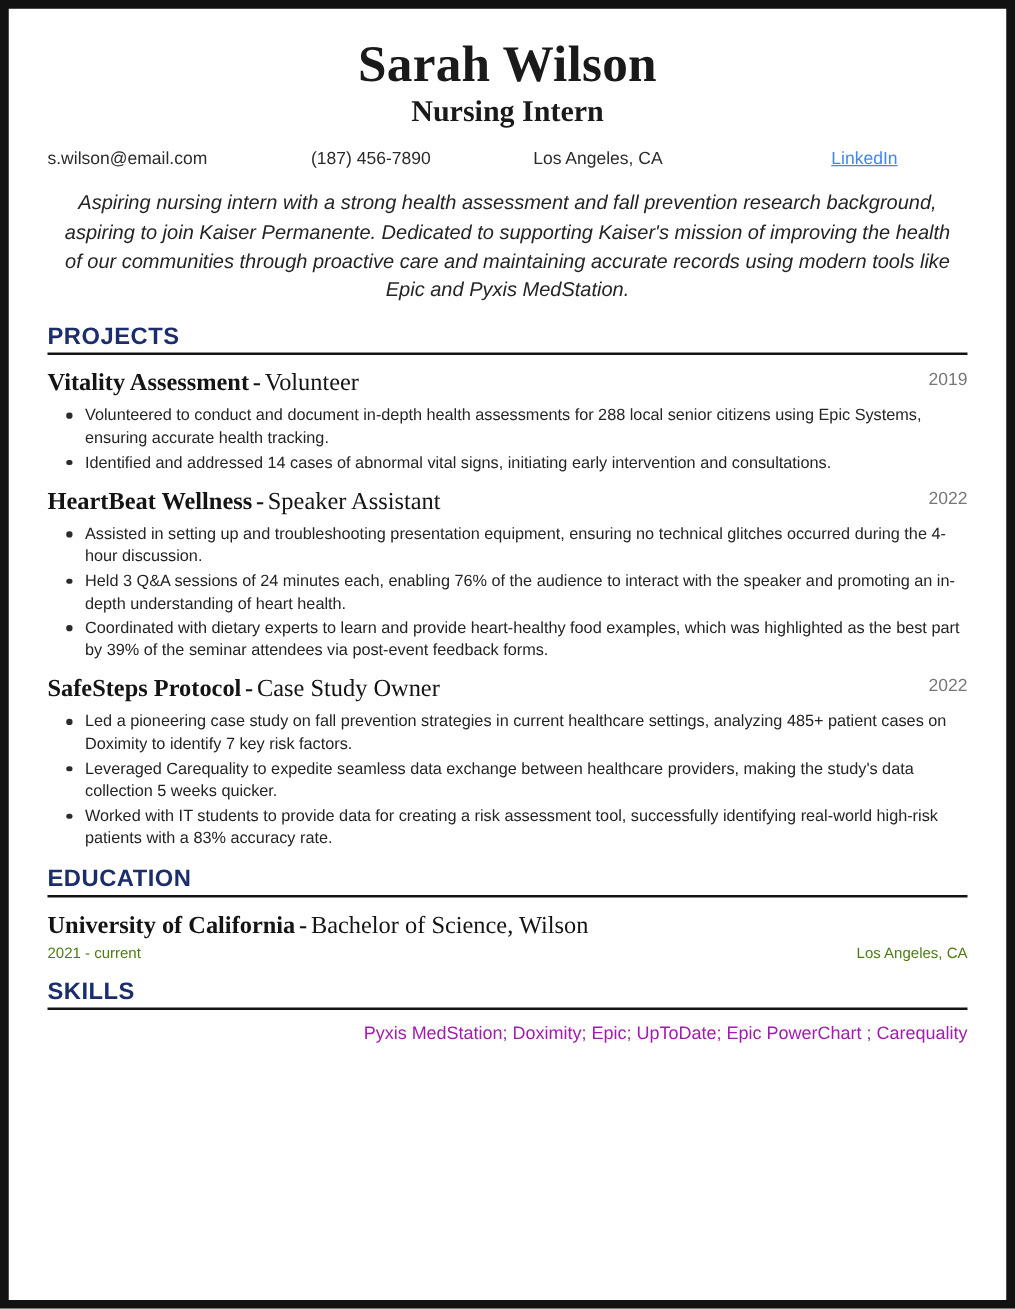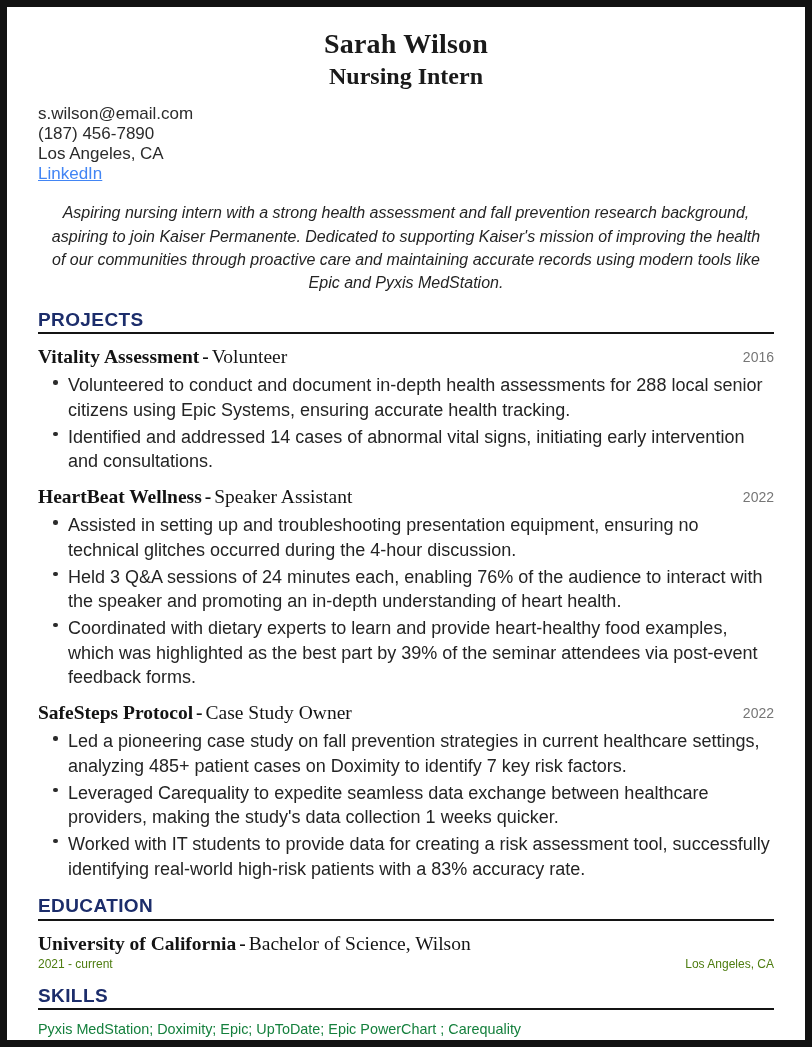--- a/index.html
+++ b/index.html
@@ -19,52 +19,52 @@
     height: 1047px;
     border: 7px solid #121212;
     background: #ffffff;
     padding: 22px 31px 10px 31px;
   }
 
   
   .name {
     font-family: "Liberation Serif", serif;
     font-weight: bold;
-    font-size: 28px;
+    font-size: 41px;
     line-height: 1.08;
     text-align: center;
     color: #1a1a1a;
     letter-spacing: 0.2px;
   }
   .job-title {
     font-family: "Liberation Serif", serif;
     font-weight: bold;
     font-size: 24px;
     line-height: 1.25;
     text-align: center;
     color: #1a1a1a;
     margin-top: 2px;
   }
   .contact-row {
     display: flex;
     justify-content: flex-start;
     align-items: baseline;
     margin-top: 13px;
-    font-size: 17px;
+    font-size: 14px;
     color: #2b2b2b;
-    flex-direction: column;
   }
   .contact-item { white-space: nowrap; }
   .contact-gap-1 { width: 83px; }
   .contact-gap-2 { width: 82px; }
   .contact-gap-3 { width: 91px; }
   .contact-link {
     color: #4285f4;
     text-decoration: underline;
     white-space: nowrap;
+    margin-left: 44px;
   }
 
   
   .summary {
     margin-top: 17px;
     font-style: italic;
     font-size: 16px;
     line-height: 1.46;
     text-align: center;
     color: #242424;
@@ -83,21 +83,21 @@
   }
   .section-rule {
     border-bottom: 2px solid #141414;
     margin-top: 2px;
   }
 
   
   .entry { margin-top: 11px; }
   .entry-head {
     display: flex;
-    align-items: center;
+    align-items: flex-start;
     justify-content: space-between;
   }
   .entry-title-wrap {
     font-family: "Liberation Serif", serif;
     font-size: 19.5px;
     color: #141414;
     line-height: 1.2;
   }
   .entry-org { font-weight: bold; }
   .entry-dash { font-weight: bold; padding: 0 3px; }
@@ -109,21 +109,21 @@
     padding-left: 12px;
   }
 
   ul.bullets {
     margin: 5px 0 0 0;
     padding-left: 28px;
     list-style: none;
   }
   ul.bullets li {
     position: relative;
-    font-size: 18px;
+    font-size: 13px;
     line-height: 1.37;
     color: #242424;
     margin-bottom: 2px;
     padding-left: 2px;
   }
   ul.bullets li::before {
     content: "";
     position: absolute;
     left: -13px;
     top: 7px;
@@ -140,22 +140,23 @@
     align-items: baseline;
     margin-top: 2px;
     font-size: 12px;
     color: #4d7c0f;
   }
 
   
   .skills-line {
     margin-top: 9px;
     font-size: 14.4px;
-    color: #15803d;
+    color: #a21caf;
     line-height: 1.4;
+    text-align: right;
   }
 </style>
 </head>
 <body>
 
 <div class="page">
 
   <div>
     <div class="name">Sarah Wilson</div>
     <div class="job-title">Nursing Intern</div>
@@ -175,21 +176,21 @@
 
   <div class="section">
     <div class="section-heading">PROJECTS</div>
     <div class="section-rule"></div>
 
     <div class="entry">
       <div class="entry-head">
         <div class="entry-title-wrap">
           <span class="entry-org">Vitality Assessment</span><span class="entry-dash">-</span><span class="entry-role">Volunteer</span>
         </div>
-        <div class="entry-date">2016</div>
+        <div class="entry-date">2019</div>
       </div>
       <ul class="bullets">
         <li>Volunteered to conduct and document in-depth health assessments for 288 local senior citizens using Epic Systems, ensuring accurate health tracking.</li>
         <li>Identified and addressed 14 cases of abnormal vital signs, initiating early intervention and consultations.</li>
       </ul>
     </div>
 
     <div class="entry">
       <div class="entry-head">
         <div class="entry-title-wrap">
@@ -206,21 +207,21 @@
 
     <div class="entry">
       <div class="entry-head">
         <div class="entry-title-wrap">
           <span class="entry-org">SafeSteps Protocol</span><span class="entry-dash">-</span><span class="entry-role">Case Study Owner</span>
         </div>
         <div class="entry-date">2022</div>
       </div>
       <ul class="bullets">
         <li>Led a pioneering case study on fall prevention strategies in current healthcare settings, analyzing 485+ patient cases on Doximity to identify 7 key risk factors.</li>
-        <li>Leveraged Carequality to expedite seamless data exchange between healthcare providers, making the study's data collection 1 weeks quicker.</li>
+        <li>Leveraged Carequality to expedite seamless data exchange between healthcare providers, making the study's data collection 5 weeks quicker.</li>
         <li>Worked with IT students to provide data for creating a risk assessment tool, successfully identifying real-world high-risk patients with a 83% accuracy rate.</li>
       </ul>
     </div>
   </div>
 
   <div class="section">
     <div class="section-heading">EDUCATION</div>
     <div class="section-rule"></div>
 
     <div class="entry">

